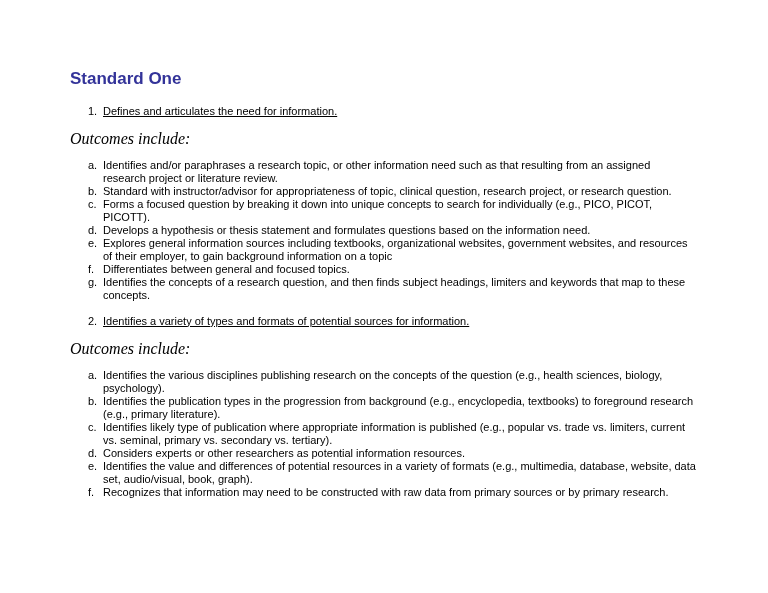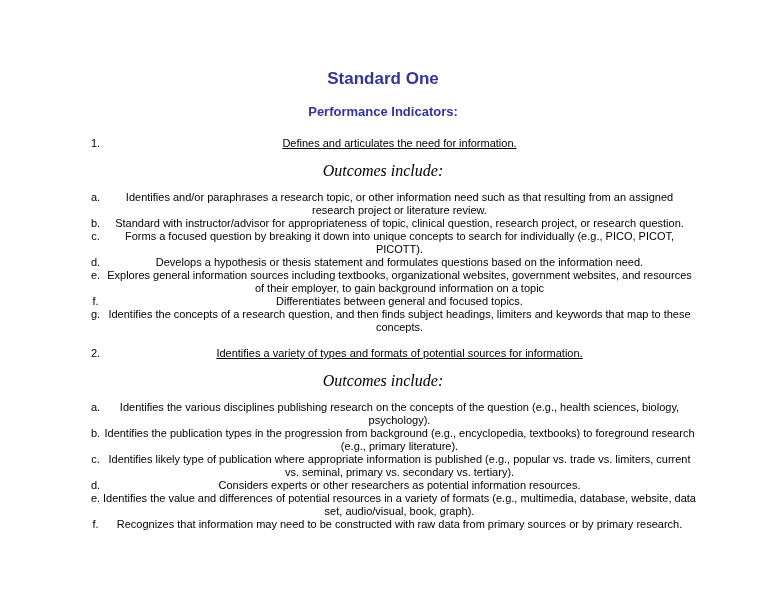--- a/index.html
+++ b/index.html
@@ -10,21 +10,20 @@
     font-family: "Liberation Sans", sans-serif;
     font-size: 11px;
     color: #000000;
     overflow: hidden;
   }
   .page {
     width: 768px;
     height: 550px;
     padding: 70px 72px 0 70px;
     background: #ffffff;
-    text-align: center;
   }
   h1.doc-title {
     font-size: 17px;
     font-weight: bold;
     color: var(--heading-color, #333399);
     margin: 0 0 16px 0;
     line-height: 1.1;
   }
   h2.section-heading {
     font-size: 13px;
@@ -80,21 +79,20 @@
   }
 </style>
 </head>
 <body>
 
 <div class="page">
 
   <h1 class="doc-title">Standard One</h1>
 
 
-  <h2 class="section-heading">Performance Indicators:</h2>
 
 
   <div class="indicator-row">
     <span class="marker">1.</span>
     <span class="item-text">Defines and articulates the need for information.</span>
   </div>
 
   <p class="outcomes-label">Outcomes include:</p>
 
   <div class="letter-list">

